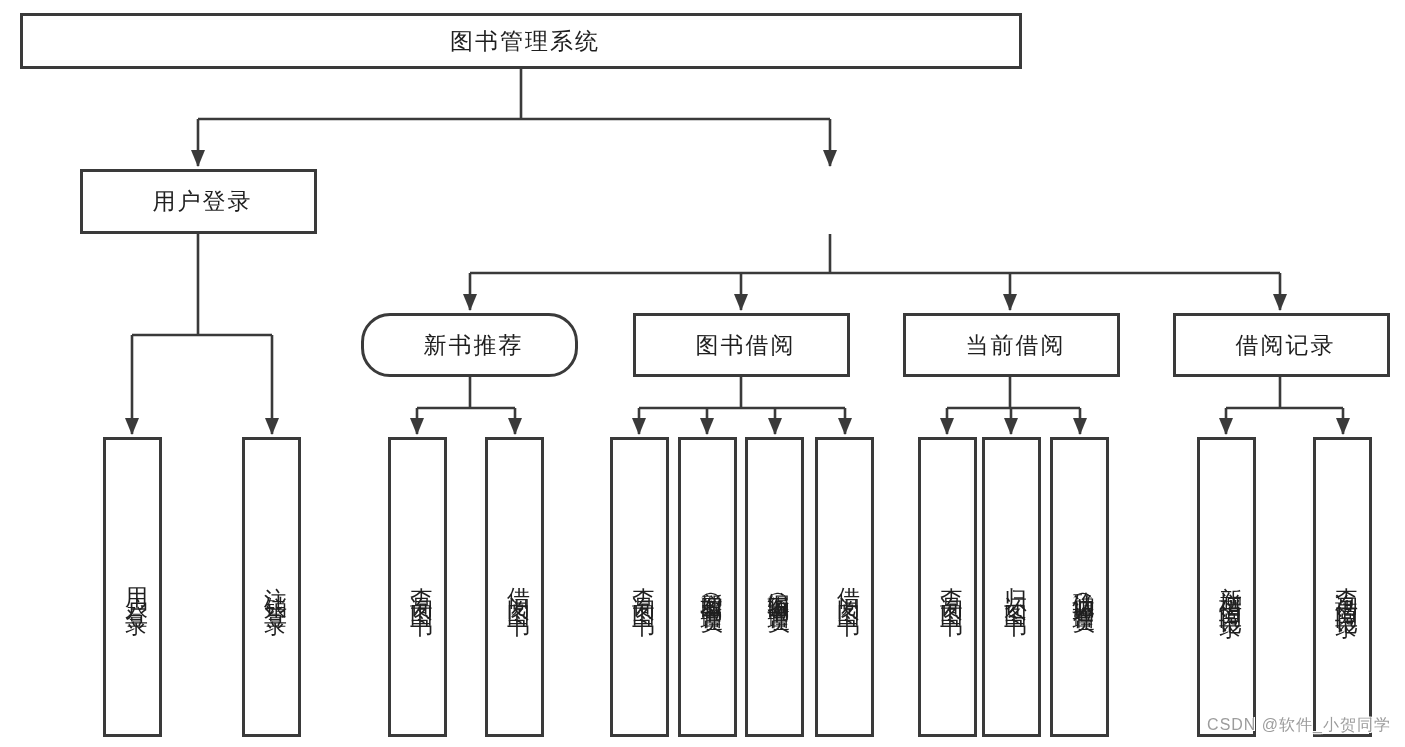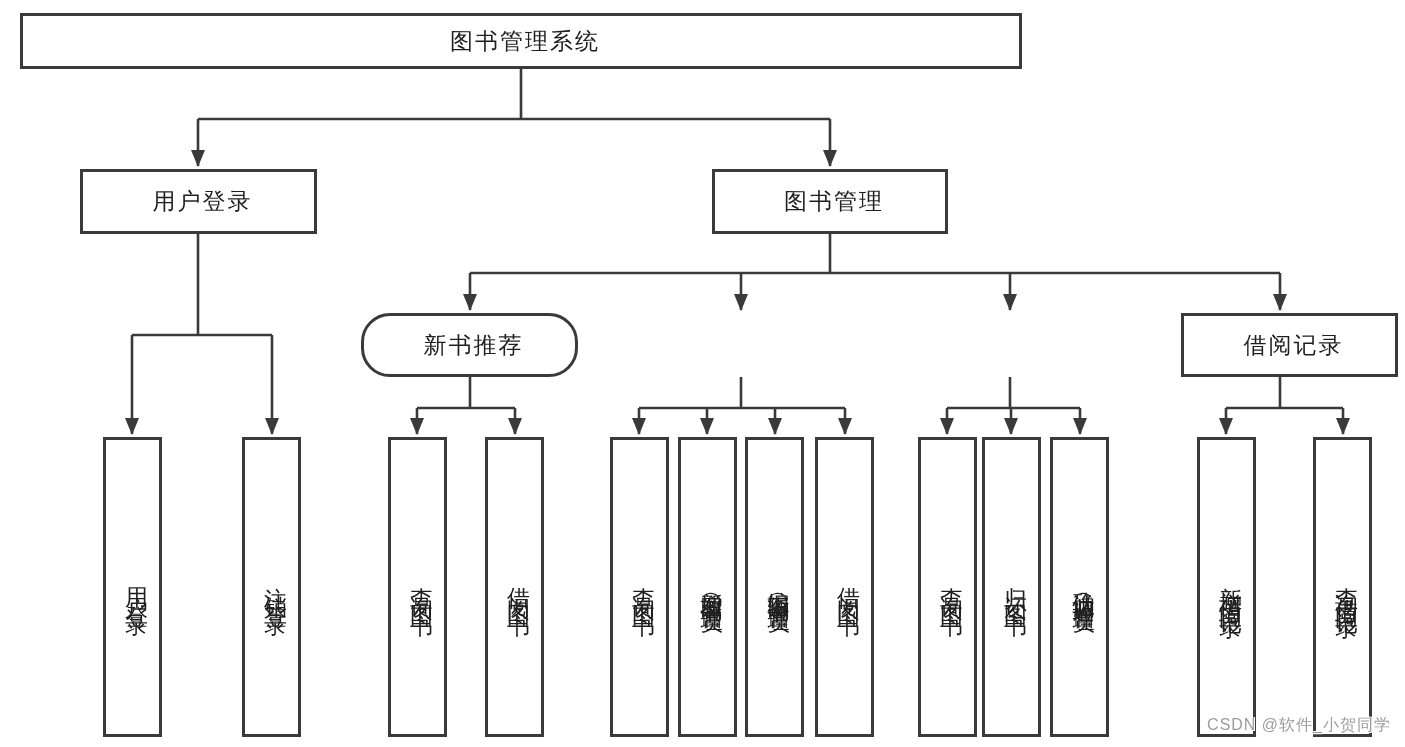--- a/index.html
+++ b/index.html
@@ -92,28 +92,31 @@
     <path marker-end="url(#arrow)" d="M1343,408 V434"></path>
   </svg>
 
   <div class="box root">
     <span>图书管理系统</span>
   </div>
 
   <div class="box l2" style="left:80px;width:237px;">
     <span>用户登录</span>
   </div>
-  <div class="box l2" style="left:712px;width:236px;">
-    <span>图书管理</span>
-  </div>
 
   <div class="box l3" style="left:361px;border-radius:29px;">
     <span>新书推荐</span>
   </div>
-  <div class="box l3" style="left:1173px;margin-left:8px;">
+  <div class="box l3" style="left:633px;">
+    <span>图书借阅</span>
+  </div>
+  <div class="box l3" style="left:903px;">
+    <span>当前借阅</span>
+  </div>
+  <div class="box l3" style="left:1173px;">
     <span>借阅记录</span>
   </div>
 
   <div class="box leaf" style="left:103px;">
     <span class="leaf-label">用户登录</span>
   </div>
   <div class="box leaf" style="left:242px;">
     <span class="leaf-label">注销登录</span>
   </div>
 

